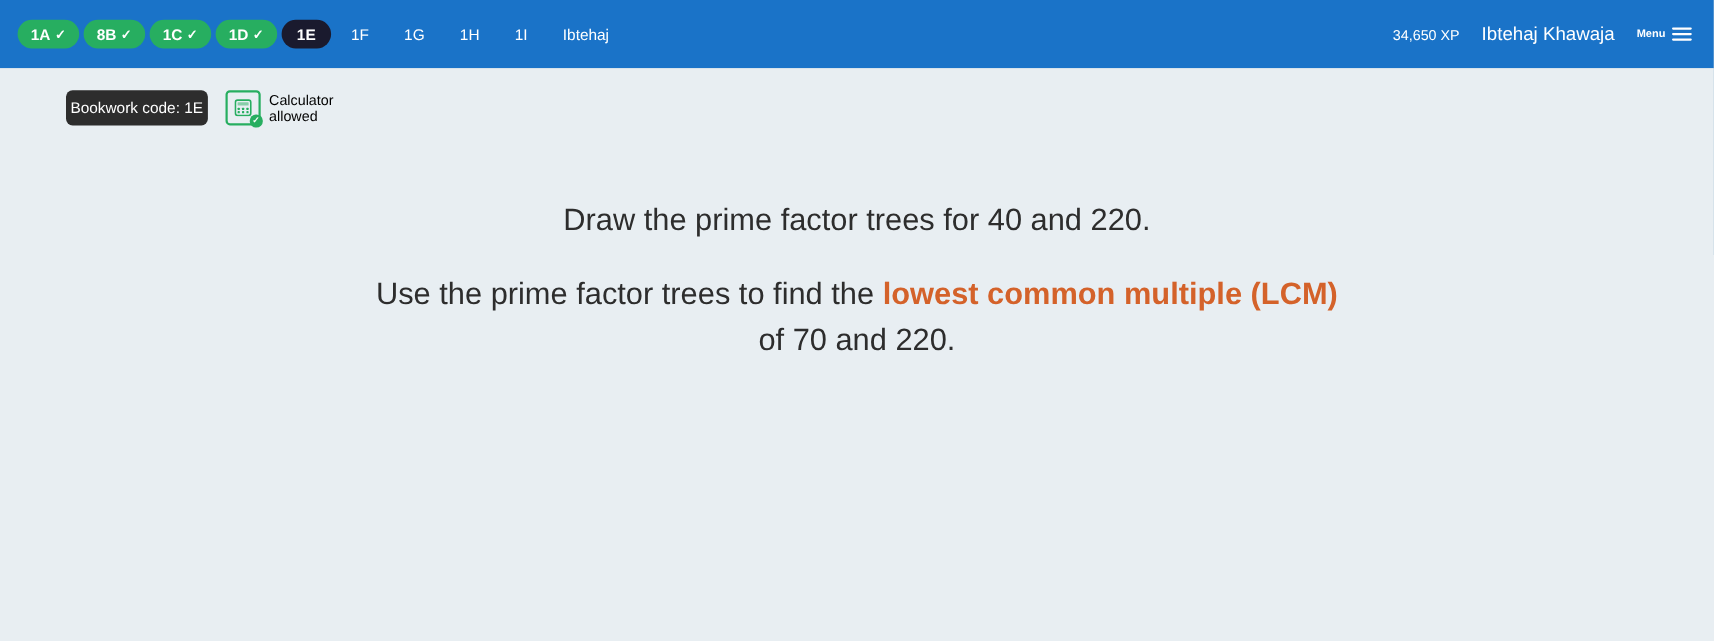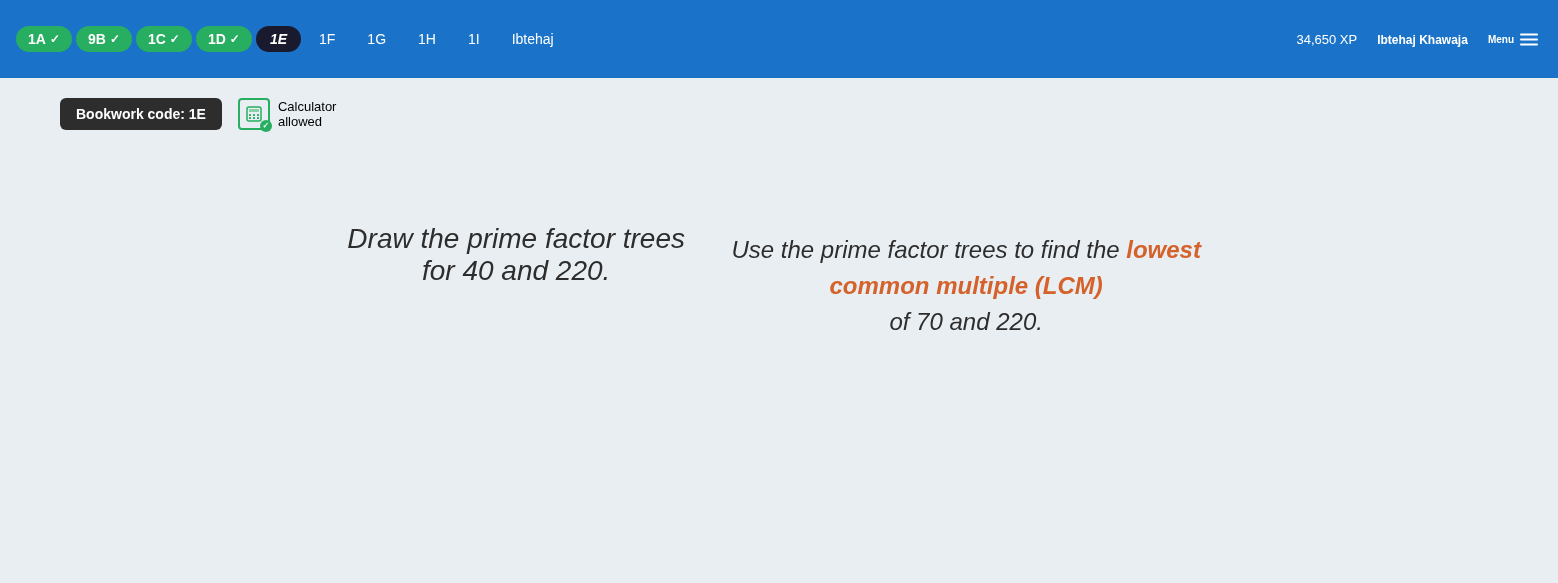--- a/index.html
+++ b/index.html
@@ -13,21 +13,21 @@
       display: flex;
       flex-direction: column;
     }
 
     
     .top-bar {
       background: #1a73c8;
       display: flex;
       align-items: center;
       padding: 0 16px;
-      height: 78px;
+      height: 62px;
       gap: 4px;
       position: relative;
     }
 
     .tab-pill {
       display: flex;
       align-items: center;
       gap: 4px;
       background: #27ae60;
       color: white;
@@ -44,21 +44,20 @@
     }
 
     .tab-active {
       background: #1a1a2e;
       color: white;
       border-radius: 20px;
       padding: 5px 14px;
       font-size: 14px;
       font-weight: 700;
       cursor: pointer;
-      font-style: italic;
     }
 
     .tab-plain {
       color: white;
       padding: 5px 14px;
       font-size: 14px;
       font-weight: 500;
       cursor: pointer;
       border-radius: 20px;
     }
@@ -73,22 +72,22 @@
       gap: 20px;
       color: white;
     }
 
     .xp-info {
       font-size: 13px;
       font-weight: 500;
     }
 
     .user-name {
-      font-size: 12px;
-      font-weight: 700;
+      font-size: 17px;
+      font-weight: 400;
       text-align: right;
     }
 
     .menu-btn {
       font-size: 10px;
       font-weight: 700;
       cursor: pointer;
       display: flex;
       align-items: center;
       gap: 6px;
@@ -123,24 +122,24 @@
     .sub-toolbar {
       display: flex;
       align-items: center;
       gap: 16px;
       margin-bottom: 40px;
     }
 
     .bookwork-badge {
       background: #2d2d2d;
       color: white;
-      padding: 8px 16px;
+      padding: 8px 4px;
       border-radius: 6px;
       font-size: 14px;
-      font-weight: 700;
+      font-weight: 400;
     }
 
     .calculator-info {
       display: flex;
       align-items: center;
       gap: 8px;
       color: #000000;
       font-size: 13px;
     }
 
@@ -174,59 +173,57 @@
       justify-content: center;
       line-height: 12px;
     }
 
     
     .question-area {
       width: 100%;
       max-width: 900px;
       margin: 0 auto;
       display: flex;
-      flex-direction: row;
+      flex-direction: column;
       align-items: center;
       padding-top: 30px;
-      font-style: italic;
     }
 
     .question-line1 {
       font-size: 28px;
       color: #2d2d2d;
       margin-bottom: 30px;
       text-align: center;
       font-weight: 400;
     }
 
     .question-line2 {
-      font-size: 24px;
+      font-size: 28px;
       color: #2d2d2d;
       text-align: center;
       font-weight: 400;
       line-height: 1.5;
-      margin-top: 32px;
     }
 
     .bold-orange {
       font-weight: 700;
       color: #d4622a;
     }
   </style>
 </head>
 <body>
 
 <div class="top-bar">
 
   <div class="tab-pill">
     <span>1A</span>
     <span class="check">✓</span>
   </div>
   <div class="tab-pill">
-    <span>9B</span>
+    <span>8B</span>
     <span class="check">✓</span>
   </div>
   <div class="tab-pill">
     <span>1C</span>
     <span class="check">✓</span>
   </div>
   <div class="tab-pill">
     <span>1D</span>
     <span class="check">✓</span>
   </div>

